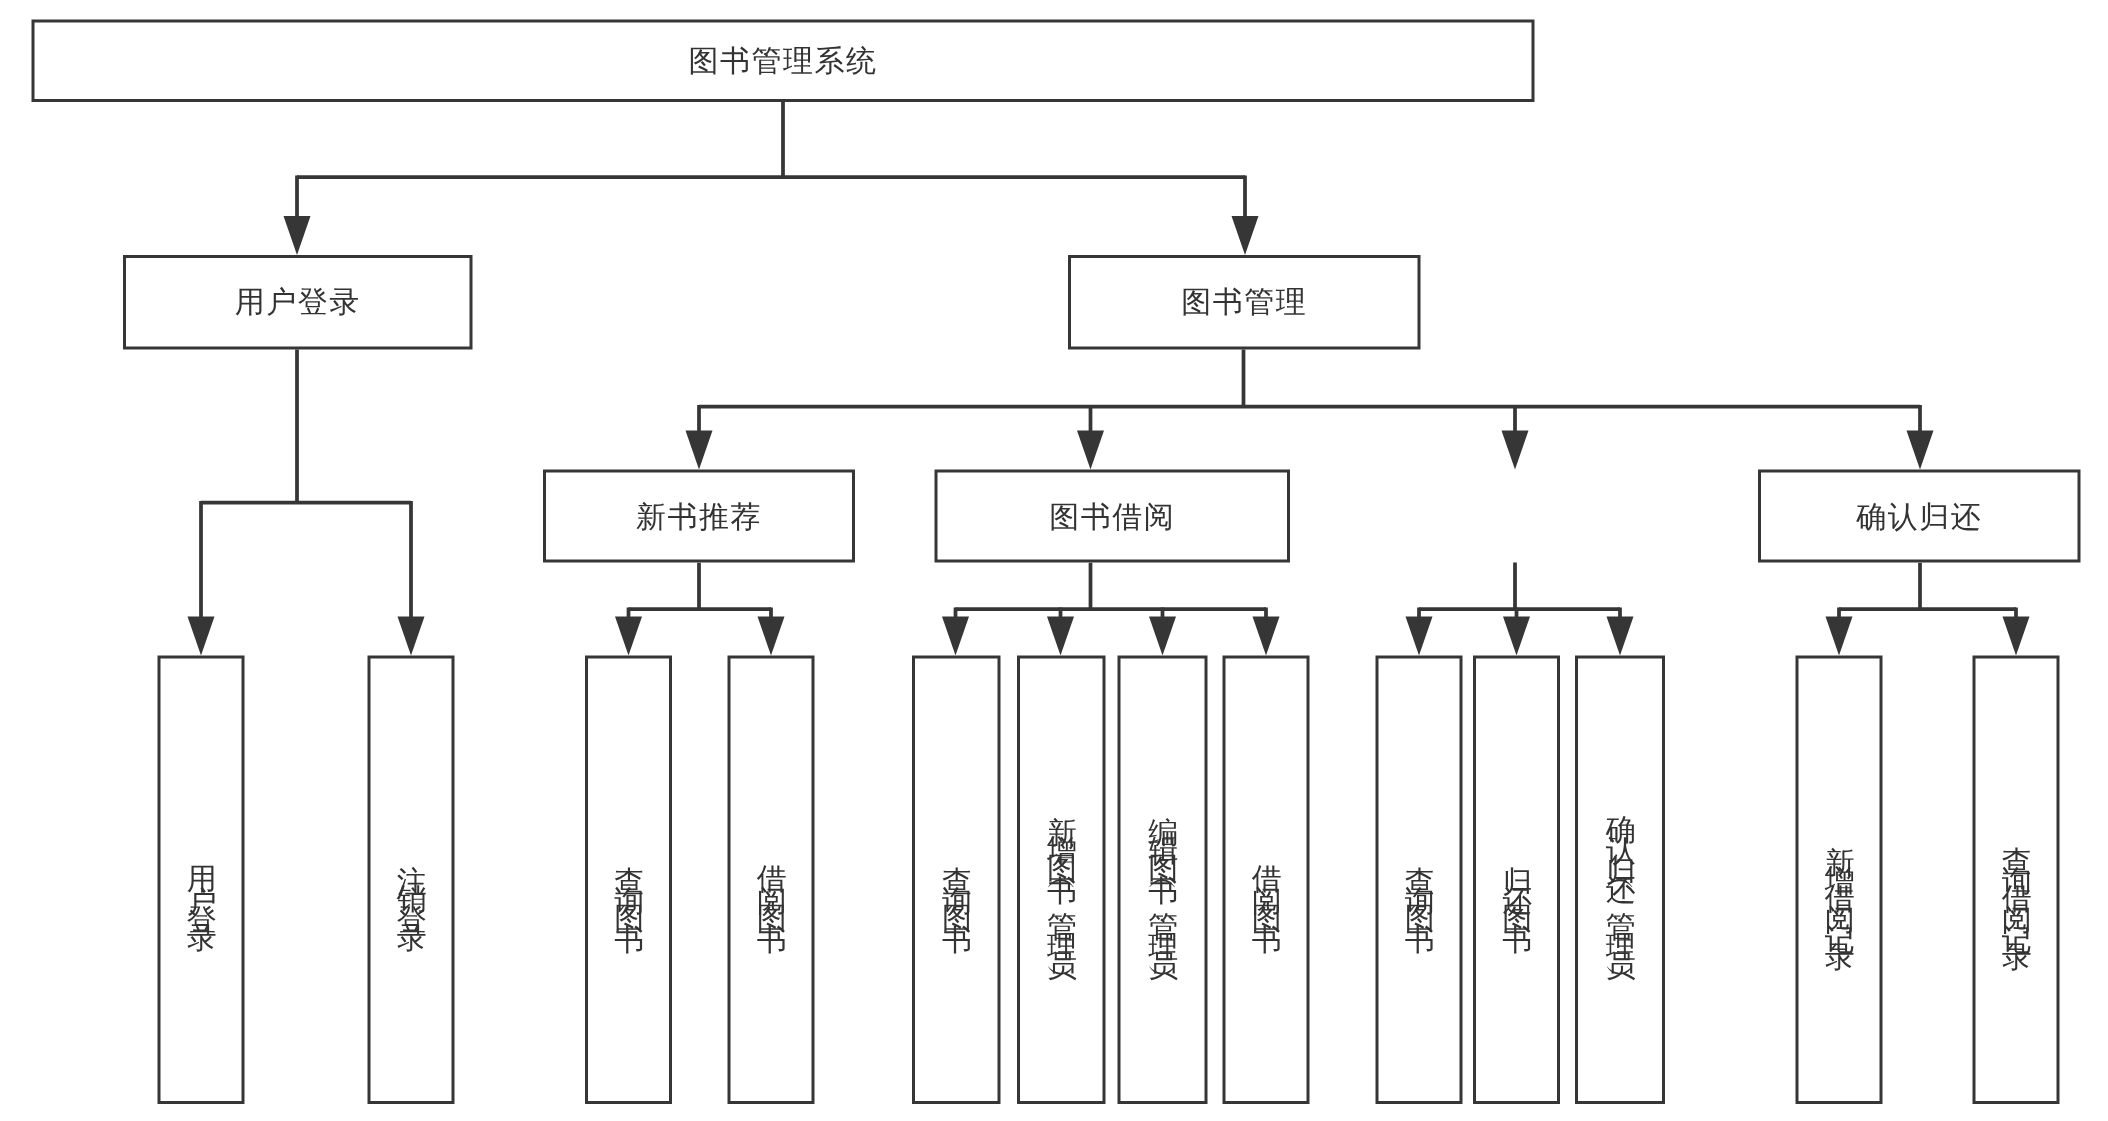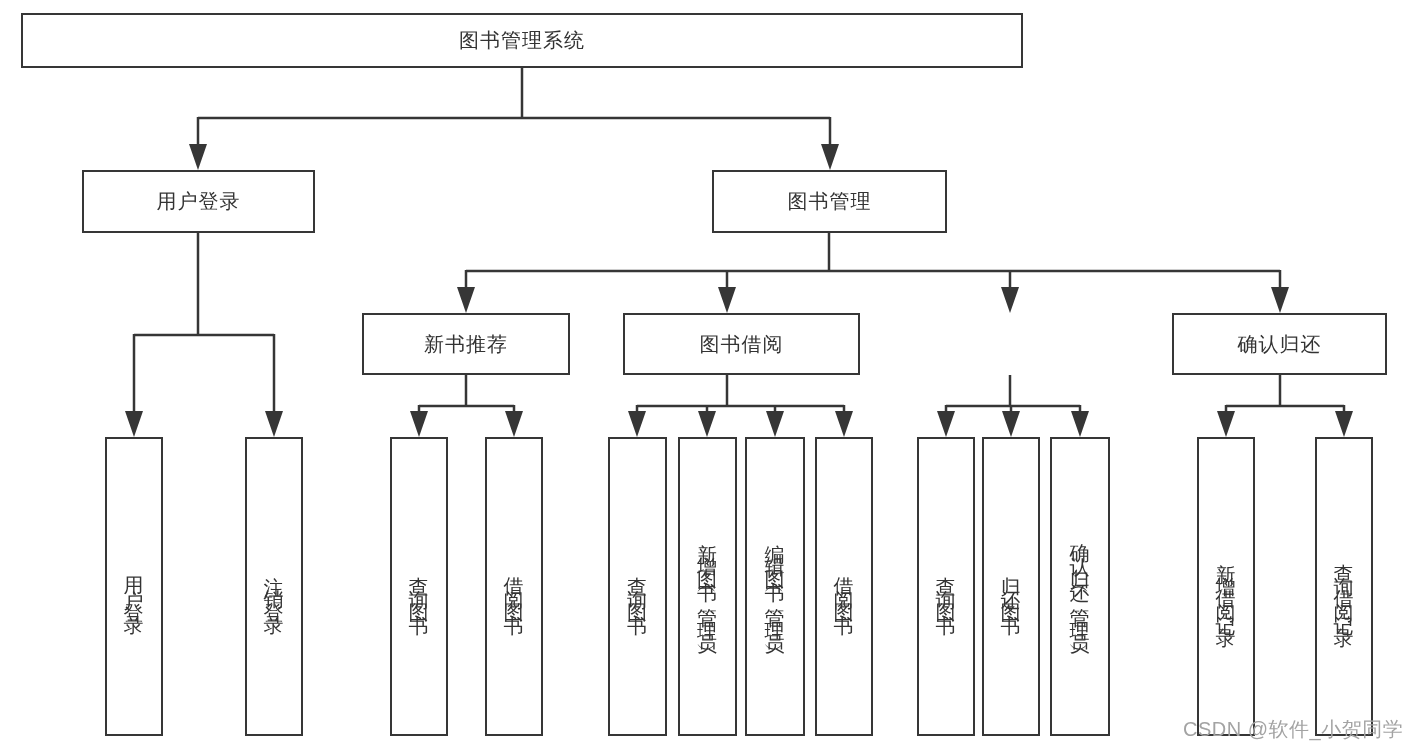--- a/index.html
+++ b/index.html
@@ -189,15 +189,14 @@
     <span>确认归还（管理员）</span>
   </div>
 
   <div class="node leaf" style="left:1197px;top:437px;width:58px;height:299px;">
     <span>新增借阅记录</span>
   </div>
   <div class="node leaf" style="left:1315px;top:437px;width:58px;height:299px;">
     <span>查询借阅记录</span>
   </div>
 
-  <div class="watermark">CSDN @软件_小贺同学</div>
 
 </div>
 
 </body></html>

